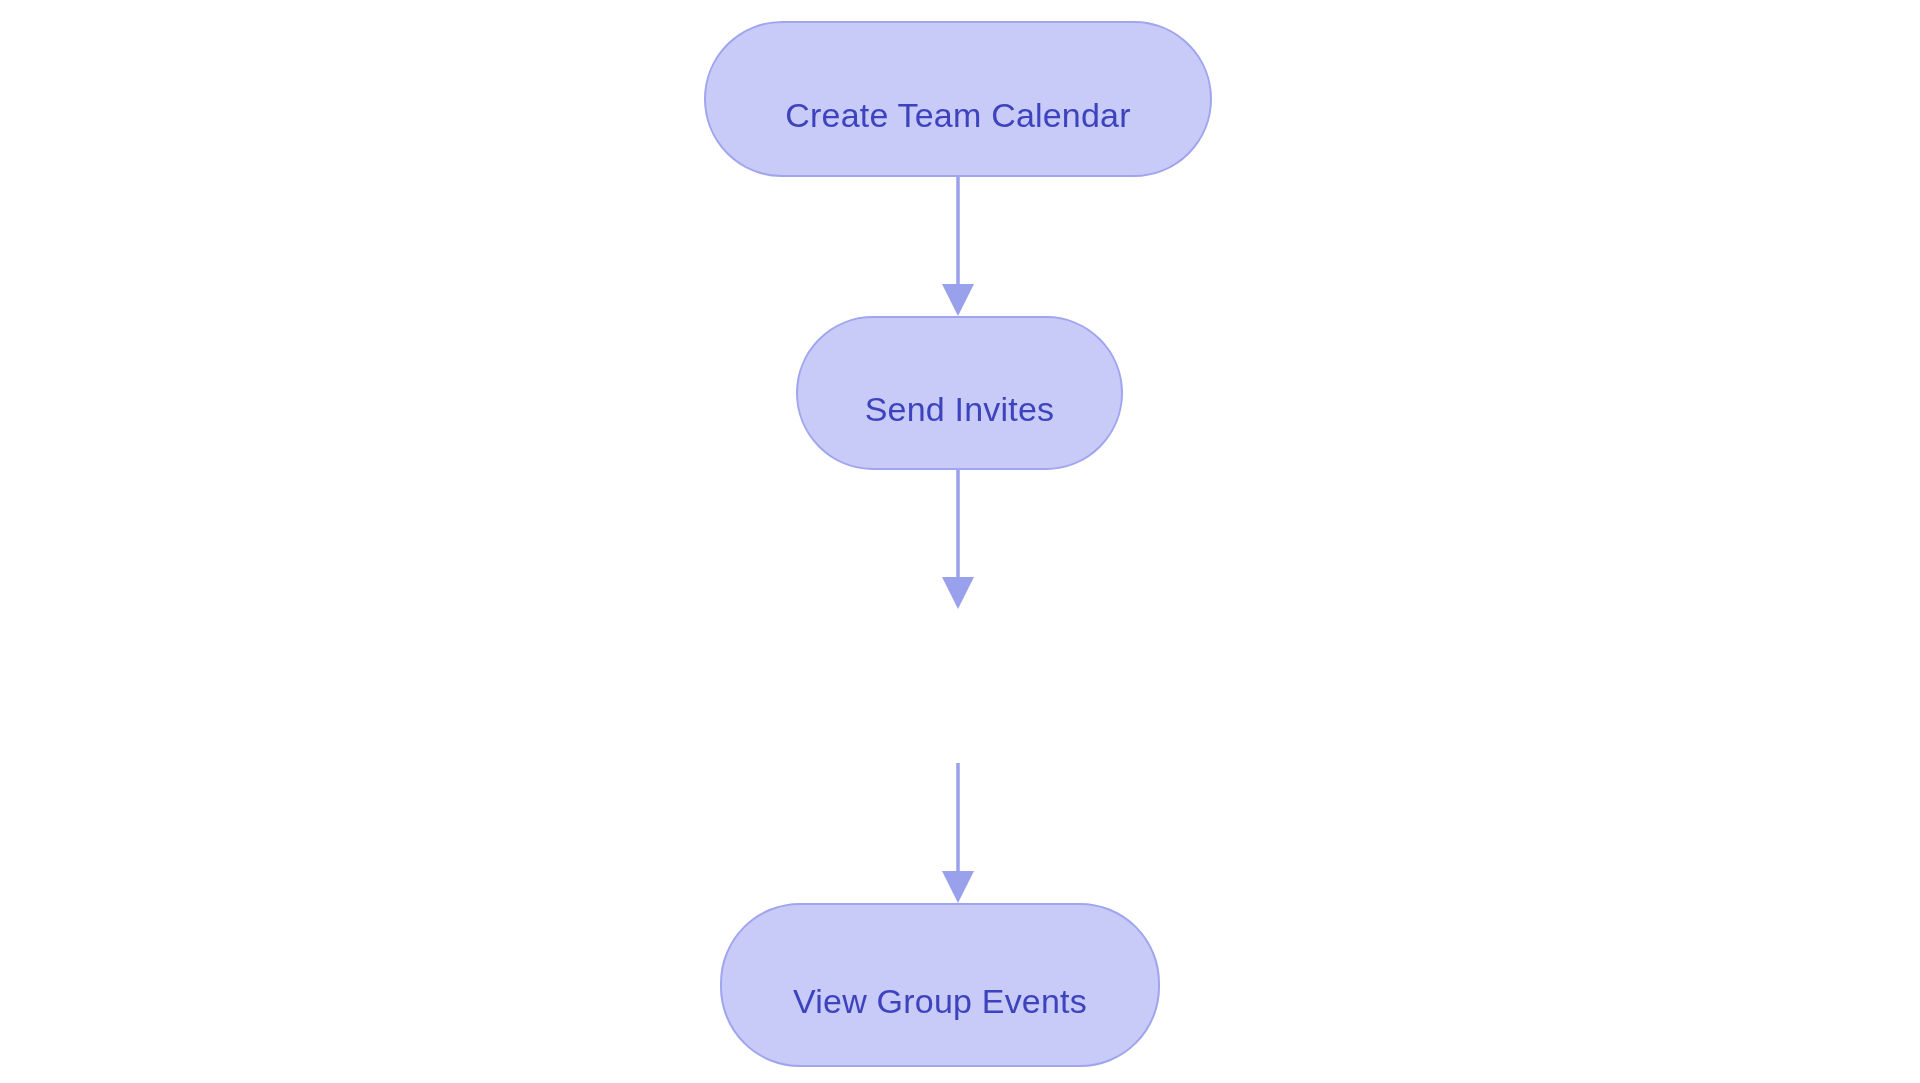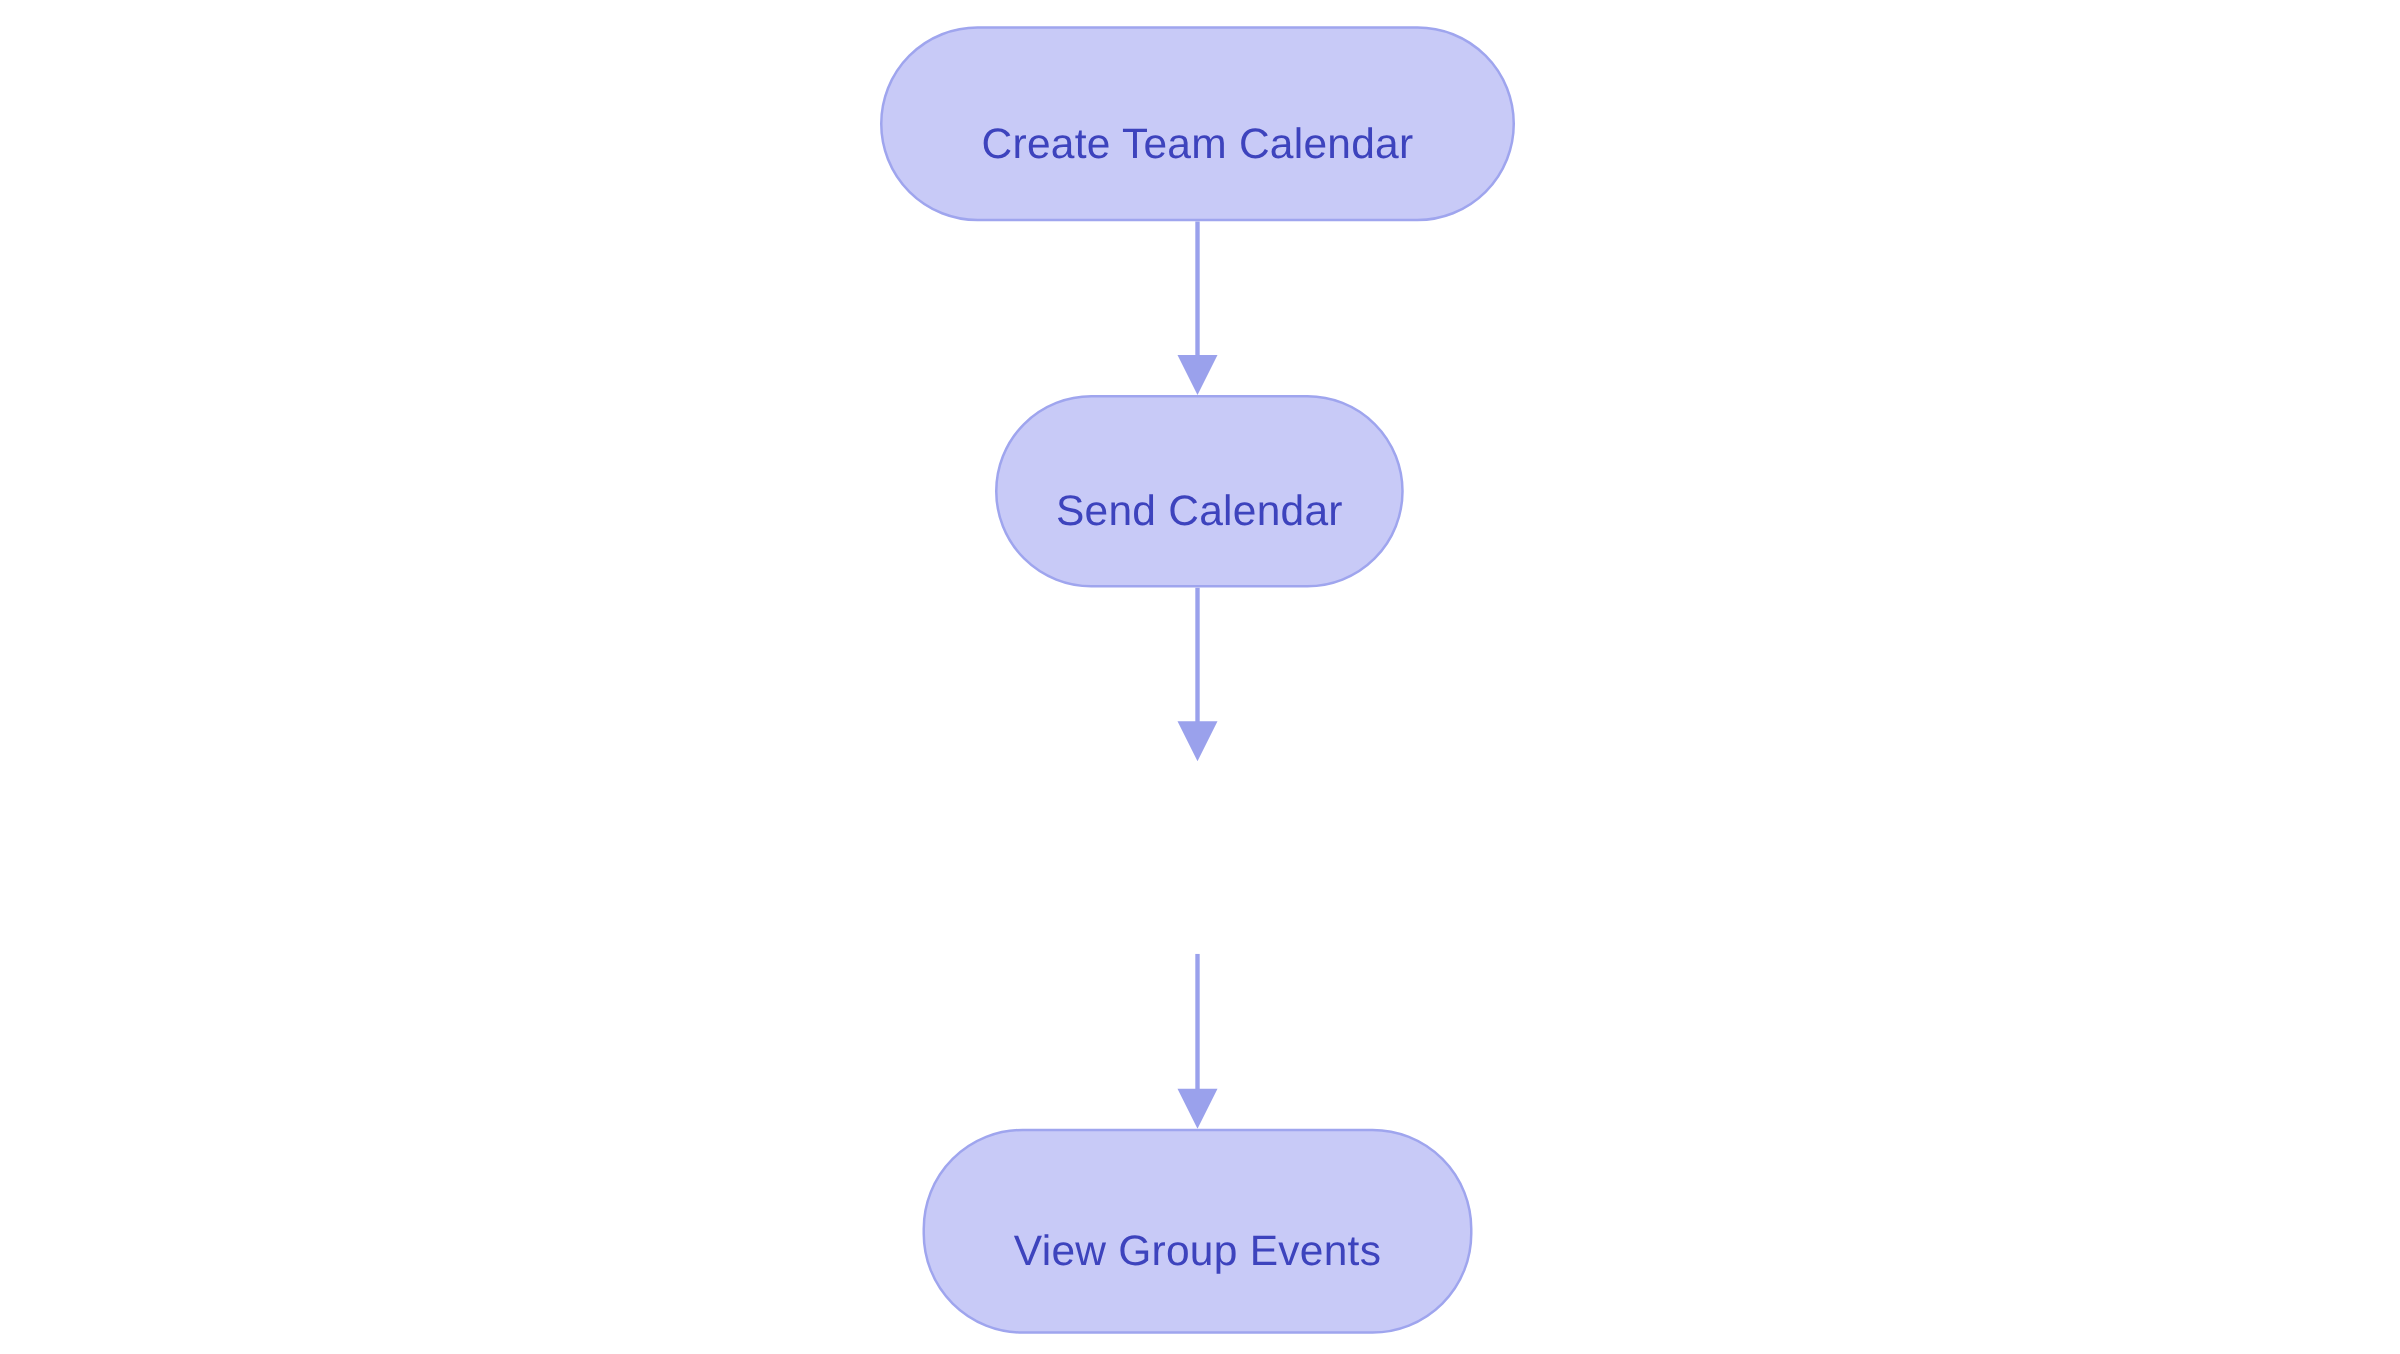--- a/index.html
+++ b/index.html
@@ -58,31 +58,31 @@
   <div class="node" style="left:704px;top:21px;width:508px;height:156px">
     <span class="node-label">Create Team Calendar</span>
   </div>
 
   <svg class="edge" style="left:940px;top:177px" width="36" height="139" viewBox="0 0 36 139">
     <line x1="18" y1="0" x2="18" y2="109"></line>
     <polygon points="2,107 34,107 18,139"></polygon>
   </svg>
 
   <div class="node" style="left:796px;top:316px;width:327px;height:154px">
-    <span class="node-label">Send Calendar</span>
+    <span class="node-label">Send Invites</span>
   </div>
 
   <svg class="edge" style="left:940px;top:470px" width="36" height="139" viewBox="0 0 36 139">
     <line x1="18" y1="0" x2="18" y2="109"></line>
     <polygon points="2,107 34,107 18,139"></polygon>
   </svg>
 
 
   <svg class="edge" style="left:940px;top:763px" width="36" height="140" viewBox="0 0 36 140">
     <line x1="18" y1="0" x2="18" y2="110"></line>
     <polygon points="2,108 34,108 18,140"></polygon>
   </svg>
 
-  <div class="node" style="left:738px;top:903px;width:440px;height:164px">
+  <div class="node" style="left:720px;top:903px;width:440px;height:164px">
     <span class="node-label">View Group Events</span>
   </div>
 
 </div>
 
 </body></html>

